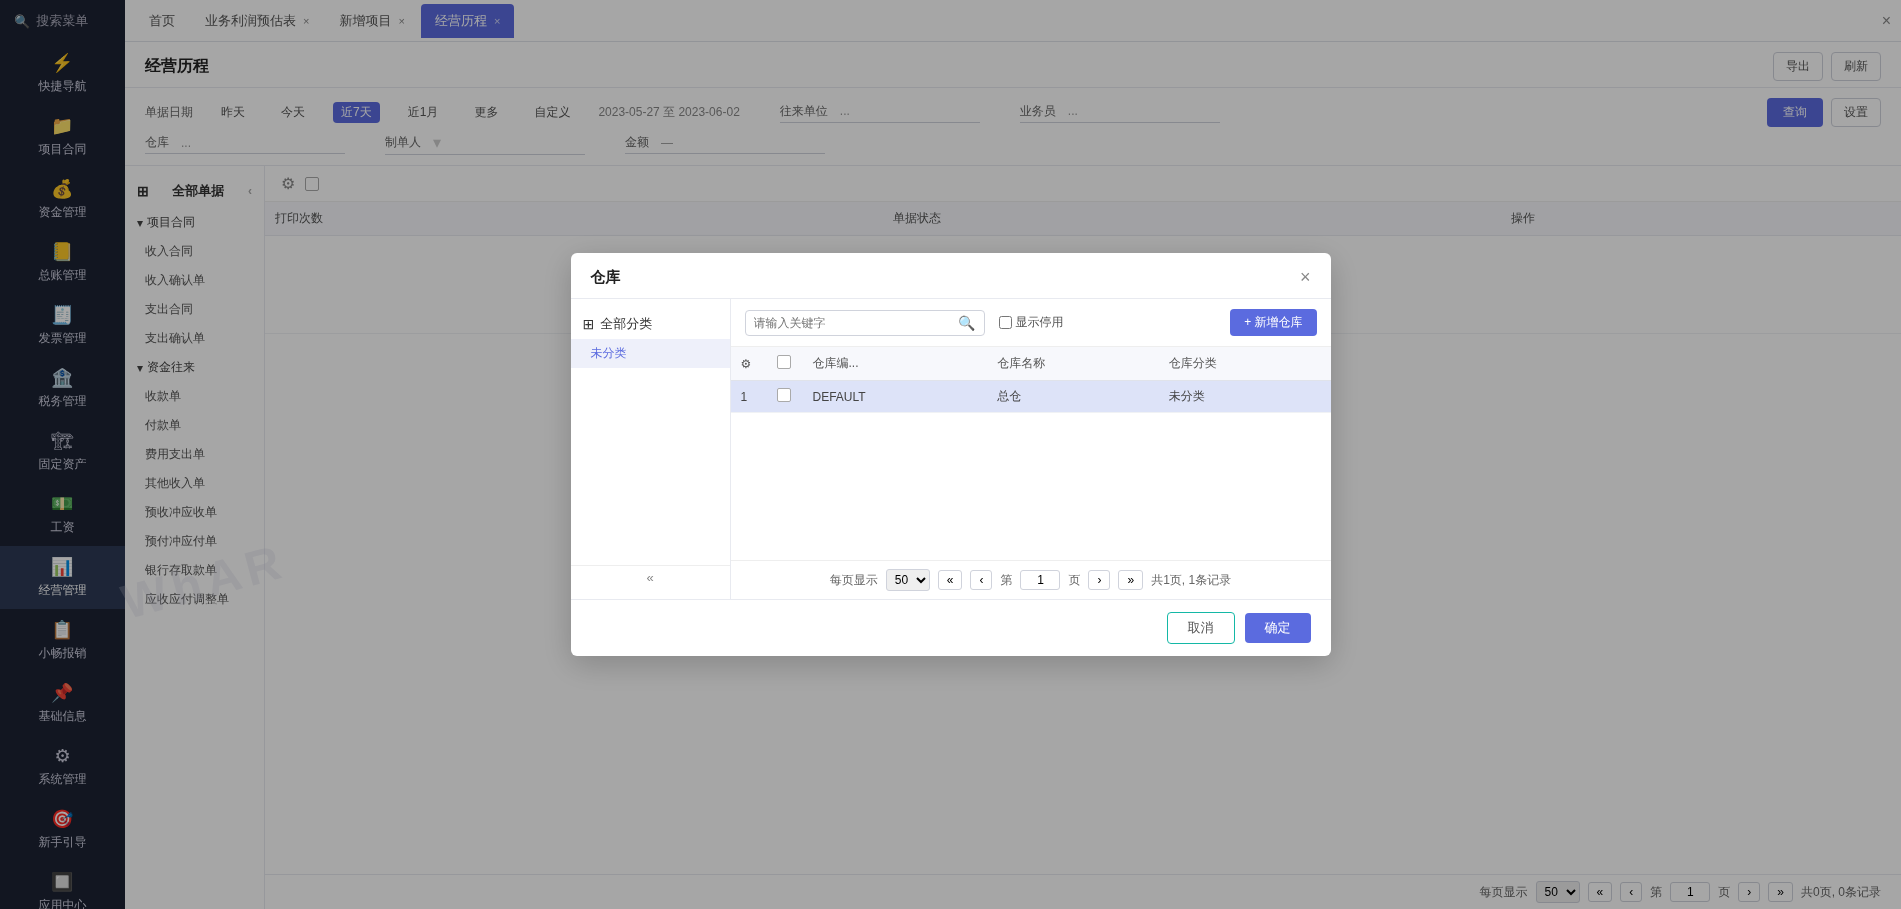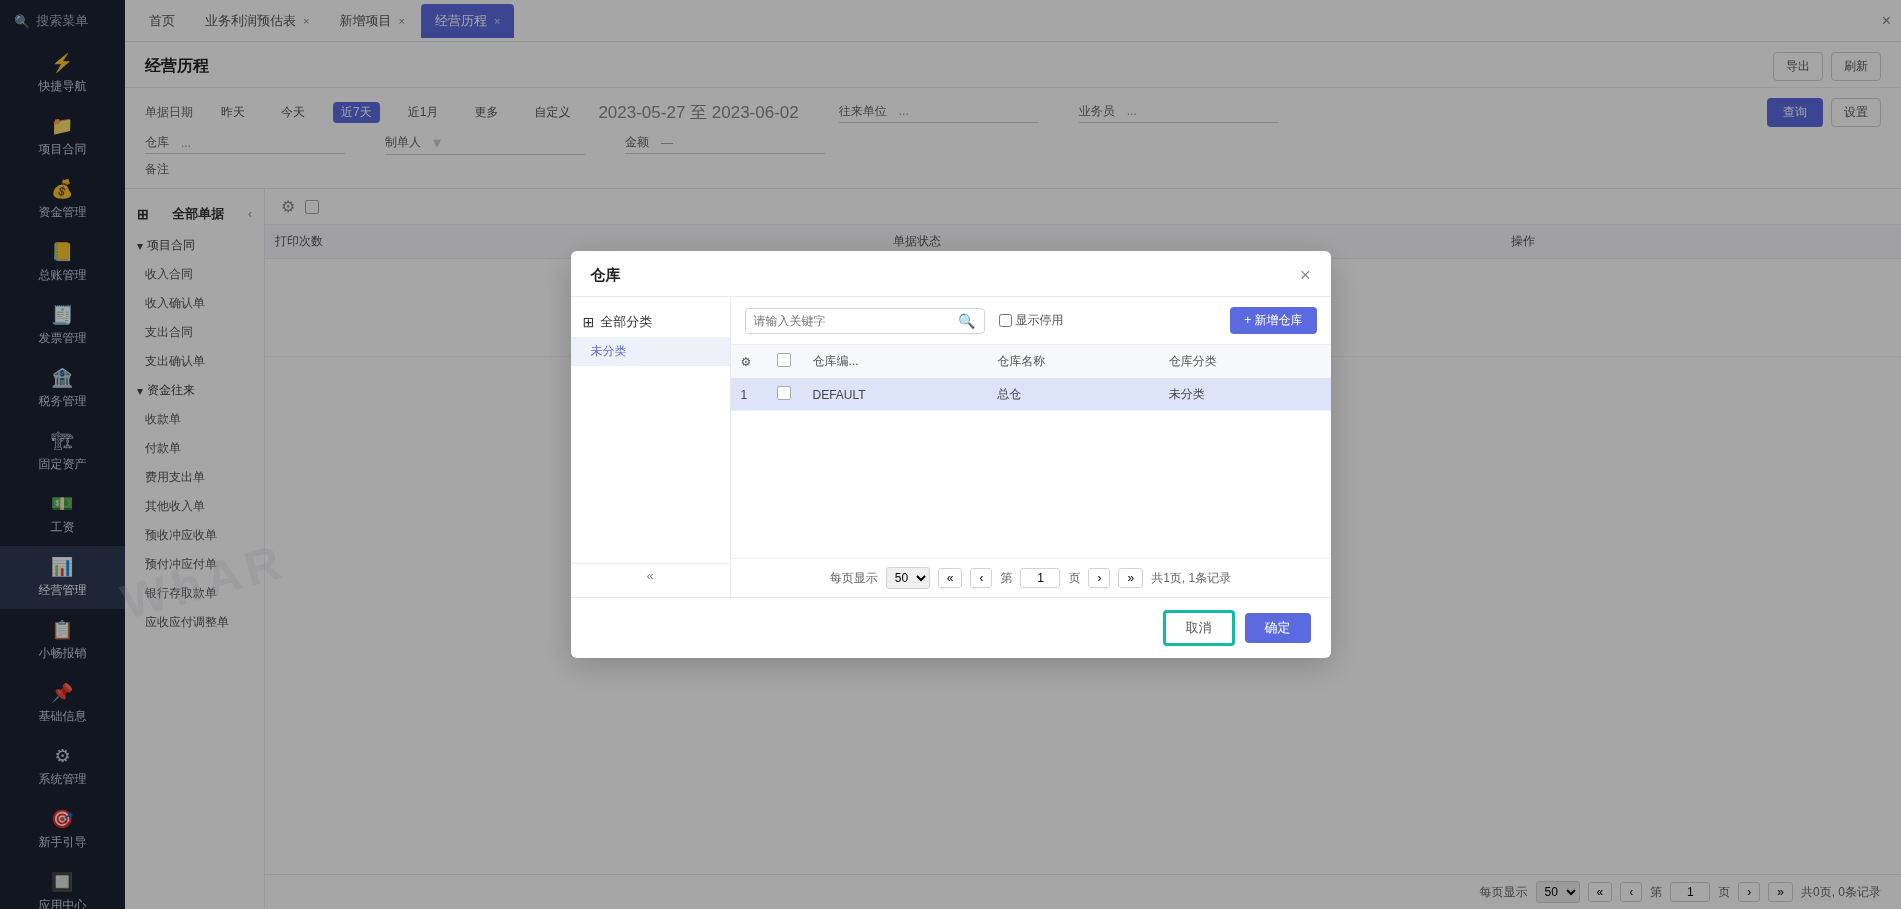--- a/index.html
+++ b/index.html
@@ -30,21 +30,21 @@
     .page-title { font-size: 16px; font-weight: 600; color: #222; }
     .page-actions { display: flex; gap: 8px; }
     .btn-export, .btn-refresh { padding: 5px 12px; font-size: 12px; border: 1px solid #d0d3dc; background: #fff; border-radius: 4px; cursor: pointer; color: #555; }
 
     
     .filter-area { background: #fff; padding: 10px 20px; border-bottom: 1px solid #e8eaf0; }
     .filter-row { display: flex; align-items: center; gap: 20px; margin-bottom: 6px; }
     .filter-label { color: #666; font-size: 12px; white-space: nowrap; }
     .filter-date-btn { padding: 2px 8px; font-size: 12px; border: none; background: none; cursor: pointer; color: #555; }
     .filter-date-btn.active { background: #5b6bdf; color: #fff; border-radius: 4px; padding: 2px 8px; }
-    .filter-date-range { font-size: 17px; color: #888; }
+    .filter-date-range { font-size: 12px; color: #888; }
     .filter-ellipsis { color: #999; font-size: 12px; }
     .filter-select-area { display: flex; align-items: center; gap: 12px; min-width: 200px; border-bottom: 1px solid #d0d3dc; padding-bottom: 2px; }
     .filter-row2 { display: flex; align-items: center; gap: 20px; }
     .btn-query { background: #5b6bdf; color: #fff; border: none; padding: 5px 16px; border-radius: 4px; cursor: pointer; font-size: 12px; }
     .btn-settings { background: #fff; border: 1px solid #d0d3dc; color: #555; padding: 5px 12px; border-radius: 4px; cursor: pointer; font-size: 12px; }
 
     
     .content-body { flex: 1; display: flex; overflow: hidden; }
 
     
@@ -84,21 +84,21 @@
     .dialog-search input { border: none; outline: none; font-size: 12px; width: 100%; background: transparent; }
     .dialog-show-disabled { display: flex; align-items: center; gap: 4px; font-size: 12px; color: #555; }
     .btn-add { background: #5b6bdf; color: #fff; border: none; padding: 5px 14px; border-radius: 4px; cursor: pointer; font-size: 12px; margin-left: auto; display: flex; align-items: center; gap: 4px; }
     .dialog-table-wrap { flex: 1; overflow-y: auto; }
     .dialog-table { width: 100%; border-collapse: collapse; font-size: 12px; }
     .dialog-table thead th { background: #f7f8fc; border-bottom: 1px solid #e0e3ea; padding: 8px 10px; text-align: left; color: #555; font-weight: 500; white-space: nowrap; }
     .dialog-table tbody tr.selected { background: #dde3f8; }
     .dialog-table tbody td { border-bottom: 1px solid #f0f2f5; padding: 7px 10px; color: #444; }
     .dialog-pagination { display: flex; align-items: center; justify-content: center; padding: 8px 14px; border-top: 1px solid #eee; font-size: 12px; color: #666; gap: 8px; }
     .dialog-footer { display: flex; align-items: center; justify-content: flex-end; padding: 12px 20px; border-top: 1px solid #e8eaf0; gap: 10px; }
-    .btn-cancel { padding: 6px 20px; border: 3px solid #14b8a6; background: #fff; border-radius: 4px; cursor: pointer; font-size: 13px; color: #555; }
+    .btn-cancel { padding: 6px 20px; border: 1px solid #14b8a6; background: #fff; border-radius: 4px; cursor: pointer; font-size: 13px; color: #555; }
     .btn-confirm { padding: 6px 20px; background: #5b6bdf; color: #fff; border: none; border-radius: 4px; cursor: pointer; font-size: 13px; }
 
     
     ::-webkit-scrollbar { width: 5px; height: 5px; }
     ::-webkit-scrollbar-thumb { background: #ccc; border-radius: 3px; }
 
     
     .custom-checkbox { width: 14px; height: 14px; border: 1px solid #aaa; border-radius: 2px; display: inline-flex; align-items: center; justify-content: center; cursor: pointer; background: #fff; flex-shrink: 0; }
 
     
@@ -233,23 +233,20 @@
           <span class="filter-ellipsis">...</span>
         </div>
         <div class="filter-select-area" style="margin-left:20px;">
           <span class="filter-label">制单人</span>
           <span style="font-size:16px;color:#ccc;">▾</span>
         </div>
         <div class="filter-select-area" style="margin-left:20px;">
           <span class="filter-label">金额</span>
           <span class="filter-ellipsis">—</span>
         </div>
-      </div>
-      <div style="margin-top:6px;">
-        <span class="filter-label">备注</span>
       </div>
     </div>
 
     <div class="content-body">
 
       <div class="left-list">
         <div class="left-list-header">
           <span style="font-size:14px;">⊞</span>
           <span>全部单据</span>
           <span style="font-size:12px;color:#aaa;">‹</span>

